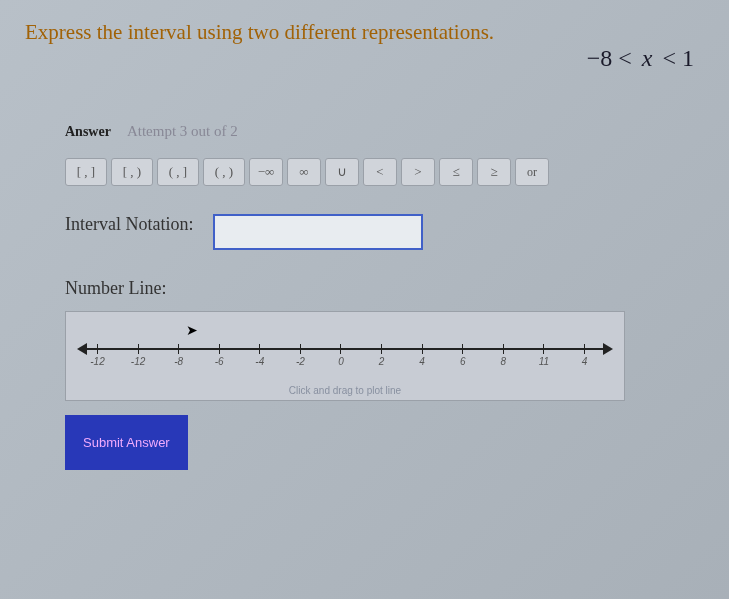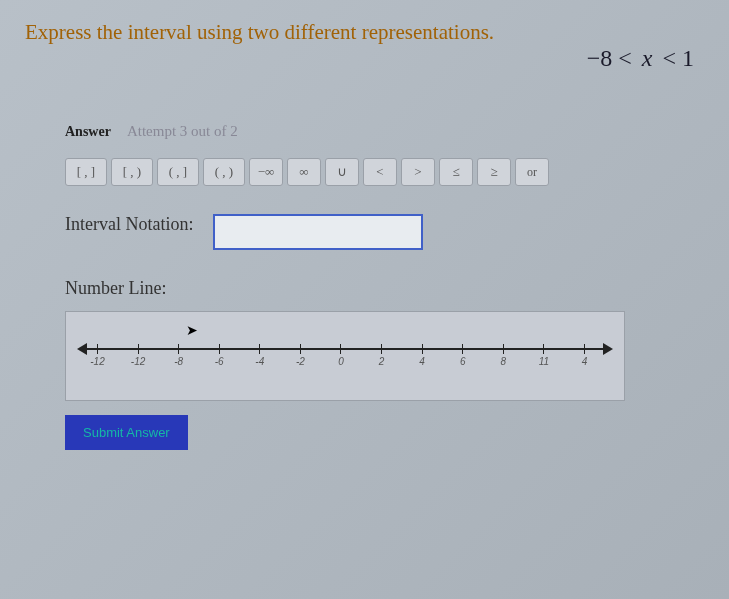--- a/index.html
+++ b/index.html
@@ -148,23 +148,23 @@
       left: 0; right: 0;
       text-align: center;
       font-size: 10px;
       color: #8890a0;
       font-family: Arial, sans-serif;
     }
     .submit-btn {
       margin-left: 40px;
       margin-top: 14px;
       background: #2838b8;
-      color: #14b8a6;
+      color: #f0abfc;
       border: none;
-      padding: 10px 18px;
+      padding: 20px 18px;
       font-size: 13px;
       font-family: Arial, sans-serif;
       cursor: pointer;
     }
   </style>
 </head>
 <body>
 
 
 
@@ -245,18 +245,19 @@
           <span class="tick-label">8</span>
         </div>
       <div class="tick">
           <span class="tick-label">11</span>
         </div>
       <div class="tick">
           <span class="tick-label">4</span>
         </div>
     </div>
   </div>
+  <div class="hint">Click and drag to plot line</div>
 </div>
 
 <button class="submit-btn">Submit Answer</button>
 
 
 
 
 </body></html>

